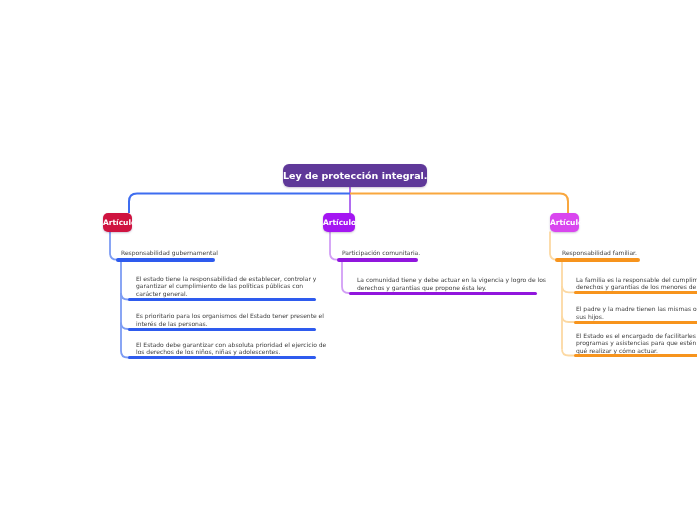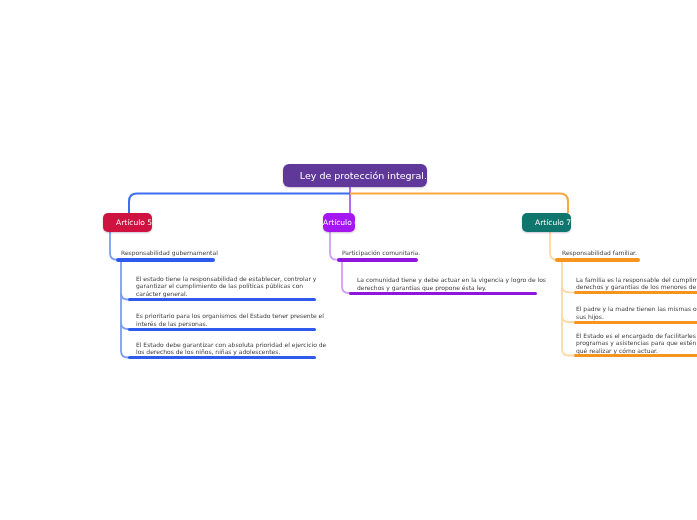--- a/index.html
+++ b/index.html
@@ -12,37 +12,37 @@
     font-family: "DejaVu Sans", "Liberation Sans", sans-serif;
   }
   svg.connectors {
     position: absolute; left: 0; top: 0;
     width: 697px; height: 520px;
     pointer-events: none;
   }
   .node {
     position: absolute;
     color: #ffffff;
-    font-weight: normal;
-    text-align: right;
+    font-weight: bold;
+    text-align: left;
     white-space: nowrap;
     box-shadow: 0 1px 2px rgba(60,20,90,0.25);
   }
   .node.root {
     left: 283px; top: 164px; width: 144px; height: 23px;
     line-height: 23px; font-size: 9.5px;
     background: #5f3899; border-radius: 6px;
   }
   .node.branch {
-    width: 49px; height: 19px; line-height: 19px;
+    width: 29px; height: 19px; line-height: 19px;
     font-size: 7.5px; border-radius: 5px; top: 213px;
   }
   .node.b5 { left: 103px; background: #cf1340; }
   .node.b6 { left: 323px; width: 32px; background: #a416f2; }
-  .node.b7 { left: 522px; background: #0f766e; }
+  .node.b7 { left: 550px; background: #d946ef; }
 
   .topic-text {
     position: absolute;
     font-size: 6px; line-height: 7.5px;
     color: #3c3c3c; white-space: pre;
   }
   .item-text {
     position: absolute;
     font-size: 6px; line-height: 7.8px;
     color: #3c3c3c; white-space: pre;

